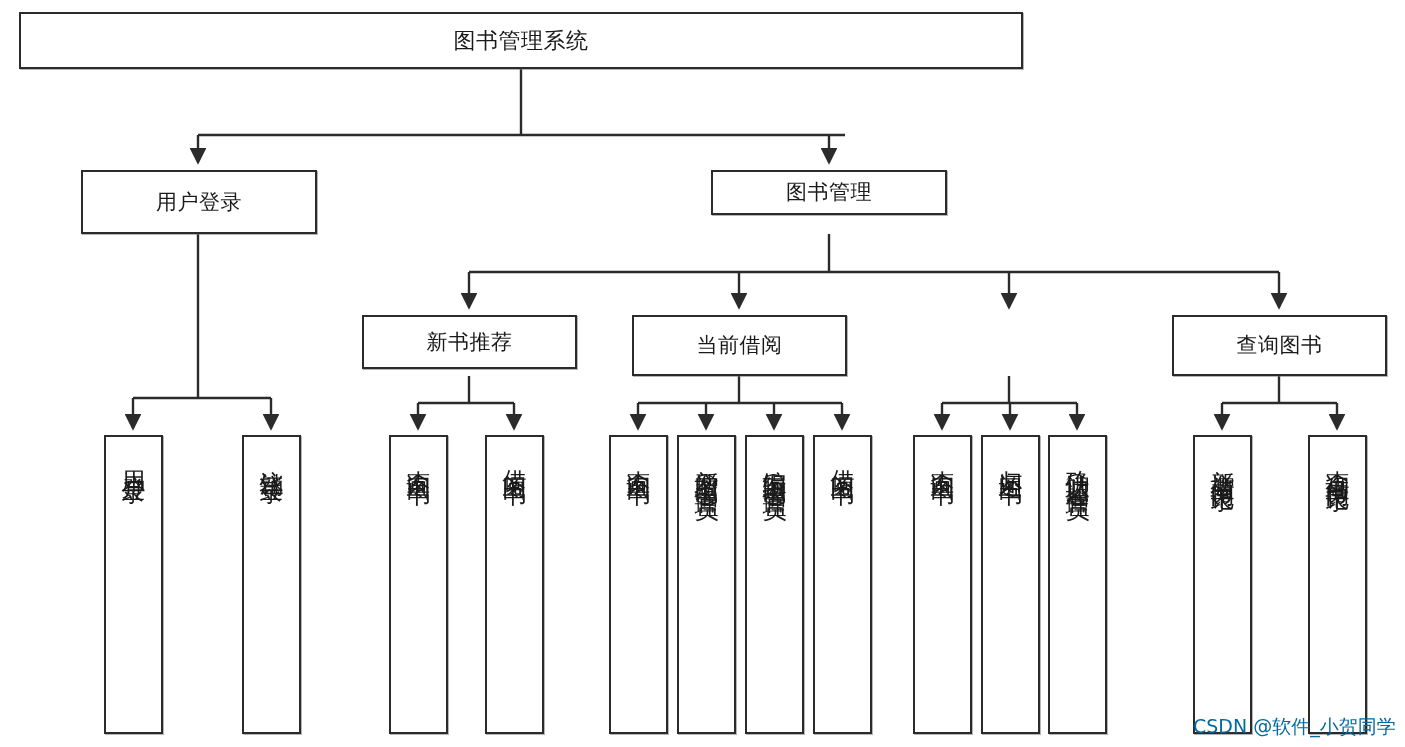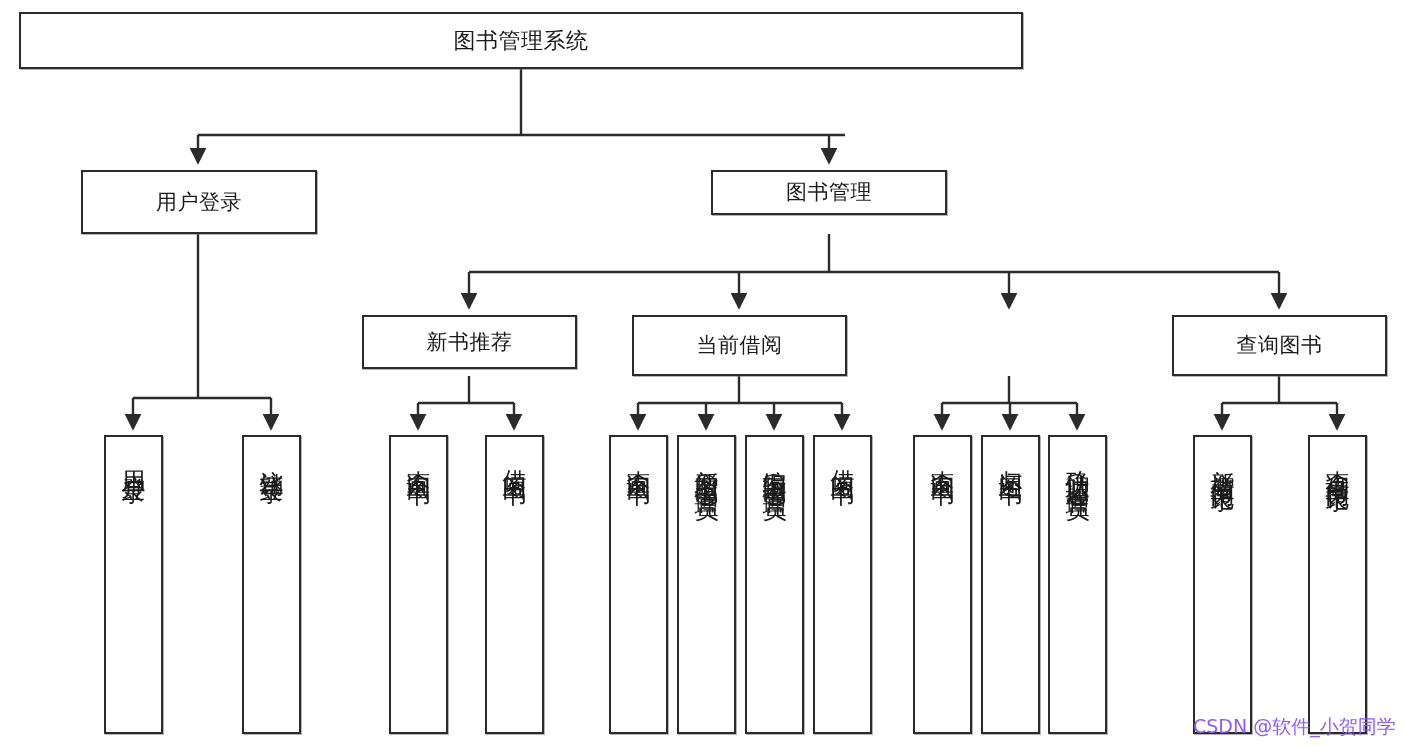--- a/index.html
+++ b/index.html
@@ -55,21 +55,21 @@
     font-size: 24px;
     letter-spacing: 4px;
     line-height: 1;
     white-space: nowrap;
   }
   .watermark {
     position: absolute;
     left: 1193px;
     top: 714px;
     font-size: 19px;
-    color: #8b5cf6;
+    color: #0369a1;
     white-space: nowrap;
     z-index: 5;
     font-family: "DejaVu Sans", "Liberation Sans", sans-serif;
   }
 </style>
 </head>
 <body>
 
 <div id="canvas">
 

